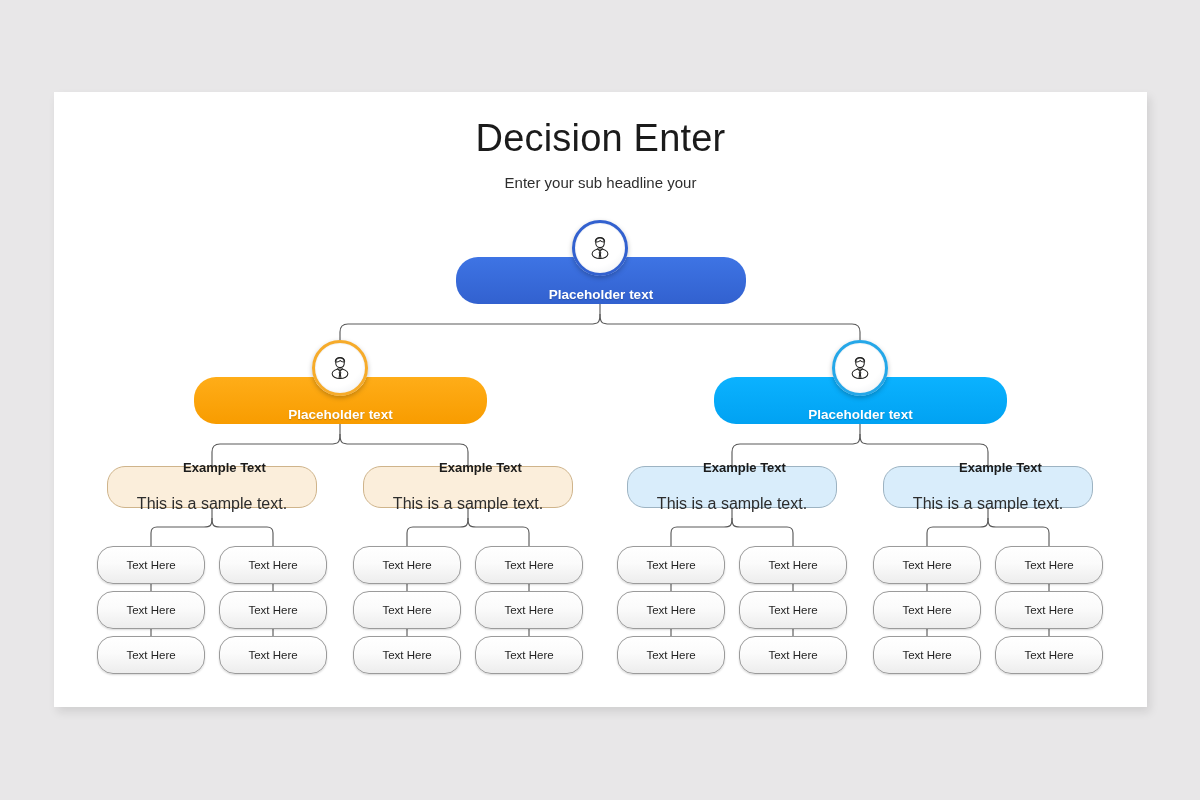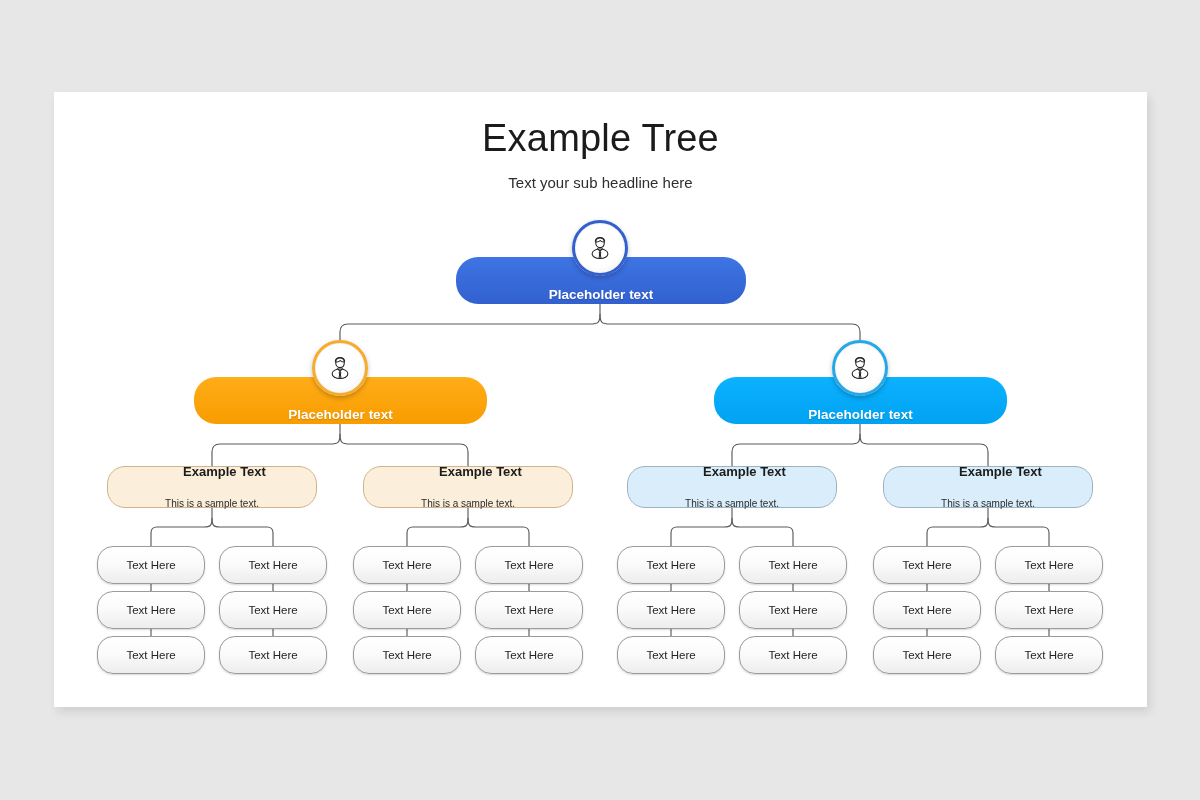--- a/index.html
+++ b/index.html
@@ -128,21 +128,21 @@
   }
   .exbox.warm { background: #fbeedb; border: 1px solid #cfb48b; }
   .exbox.cool { background: #d9edfb; border: 1px solid #9db3c2; }
   .exbox .h {
     font-size: 13px;
     font-weight: bold;
     color: #1c1c1c;
     margin-left: 25px;
   }
   .exbox .s {
-    font-size: 10px;
+    font-size: 16px;
     color: #2c2c2c;
     margin-top: 18px;
   }
 
   
   .leaf {
     border-radius: 16px;
     box-sizing: border-box;
     border: 1px solid #9b9b9b;
     background: linear-gradient(180deg,#ffffff 0%,#fbfbfb 45%,#ededed 100%);
@@ -153,22 +153,22 @@
     color: #242424;
     box-shadow: 0 1px 2px rgba(0,0,0,0.16);
   }
 </style>
 </head>
 <body>
 
 <div id="stage">
   <div id="slide">
 
-    <div id="title">Example Tree</div>
-    <div id="subtitle">Text your sub headline here</div>
+    <div id="title">Decision Enter</div>
+    <div id="subtitle">Enter your sub headline your</div>
 
     <svg id="wires" viewBox="0 0 1093 615">
 
       <path d="M 546 210 L 546 222"></path>
 
       <path d="M 546 222 C 546 231, 548 232, 556 232 L 798 232 Q 806 232 806 240 L 806 262"></path>
       <path d="M 546 222 C 546 231, 544 232, 536 232 L 294 232 Q 286 232 286 240 L 286 262"></path>
 
       <path d="M 286 330 L 286 342"></path>
       <path d="M 286 342 C 286 351, 288 352, 296 352 L 406 352 Q 414 352 414 360 L 414 374"></path>

